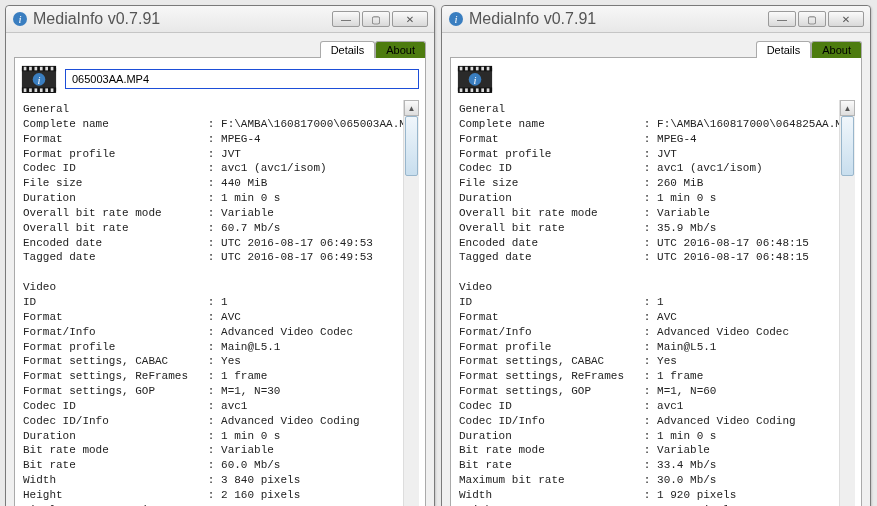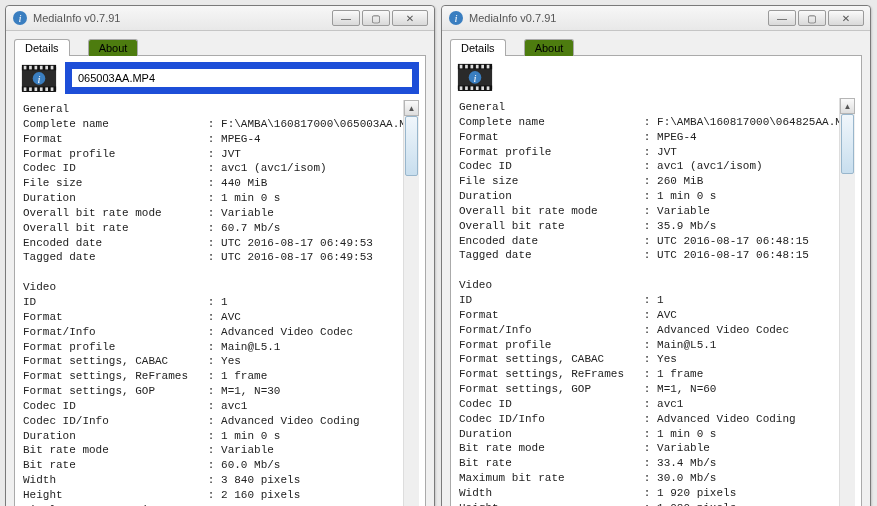--- a/index.html
+++ b/index.html
@@ -1,33 +1,33 @@
 <!DOCTYPE html>
 <html><head>
 <meta charset="utf-8">
 <style>
 * { box-sizing: border-box; margin: 0; padding: 0; }
 body { background: #eaeaea; font-family: "Segoe UI", Tahoma, sans-serif; font-size: 11px; color: #000; padding: 5px; display: flex; gap: 6px; }
 .window { width: 430px; background: #f0f0f0; border: 1px solid #7a7a7a; border-radius: 4px; box-shadow: 1px 1px 2px rgba(0,0,0,0.15); display: flex; flex-direction: column; }
 .titlebar { display: flex; align-items: center; padding: 4px 6px; background: linear-gradient(#f7f7f7,#e8e8e8); border-bottom: 1px solid #c5c5c5; border-radius: 4px 4px 0 0; }
 .titlebar-icon { width: 16px; height: 16px; margin-right: 5px; display: inline-flex; align-items: center; justify-content: center; }
 .titlebar-icon svg { width:16px; height:16px; }
-.titlebar-text { flex: 1; font-size: 11px; color: #555; }
+.titlebar-text { flex: 1; font-size: 16px; color: #555; }
 .winbtns { display: flex; gap: 2px; }
 .winbtn { width: 28px; height: 16px; border: 1px solid #9a9a9a; border-radius: 2px; background: linear-gradient(#fafafa,#d9d9d9); display: flex; align-items: center; justify-content: center; font-size: 10px; color: #555; cursor: default; }
 .winbtn:last-child { width: 36px; }
 .client { padding: 8px 8px 6px 8px; display: flex; flex-direction: column; flex: 1; }
-.tabs { display: flex; gap: 18px; margin-bottom: -1px; position: relative; z-index: 2; }
+.tabs { display: flex; gap: 0; margin-bottom: -1px; position: relative; z-index: 2; justify-content: flex-end; }
 .tab { padding: 2px 10px; border: 1px solid #aaa; border-bottom: none; background: #4d7c0f; border-radius: 3px 3px 0 0; font-size: 11px; cursor: default; }
 .tab.active { background: #fff; position: relative; }
 .tab.active::after { content:""; position:absolute; left:0; right:0; bottom:-1px; height:1px; background:#fff; }
 .panel { border: 1px solid #aaa; background: #fff; padding: 6px 6px 4px 6px; display: flex; flex-direction: column; flex: 1; }
 .header-row { display: flex; align-items: center; gap: 8px; margin-bottom: 6px; }
 .film-icon { width: 36px; height: 30px; display: inline-flex; align-items: center; justify-content: center; }
-.filename-box { flex: 1; border: 7px solid #1d4ed8; padding: 3px 6px; font-size: 11px; background: #fff; font-family: Tahoma, sans-serif; }
+.filename-box { flex: 1; border: 1px solid #1d4ed8; padding: 3px 6px; font-size: 11px; background: #fff; font-family: Tahoma, sans-serif; }
 .info-container { position: relative; flex: 1; display: flex; }
 .info-area { flex: 1; overflow: hidden; padding: 2px 4px 2px 2px; }
 .info-area pre { font-family: "Courier New", monospace; font-size: 11px; line-height: 1.35; white-space: pre; color: #222; }
 .scrollbar { width: 16px; background: #f0f0f0; border-left: 1px solid #ddd; display: flex; flex-direction: column; }
 .sb-btn { height: 16px; border: 1px solid #b5b5b5; background: linear-gradient(#fafafa,#dedede); display:flex; align-items:center; justify-content:center; font-size:8px; color:#555;}
 .sb-track { flex:1; background:#efefef; position:relative; }
 .sb-thumb { position:absolute; top:0; left:1px; right:1px; height:60px; background: linear-gradient(#f0f6fb,#c8deee); border:1px solid #98b6cc; border-radius:2px; }
 </style>
 </head>
 <body>

